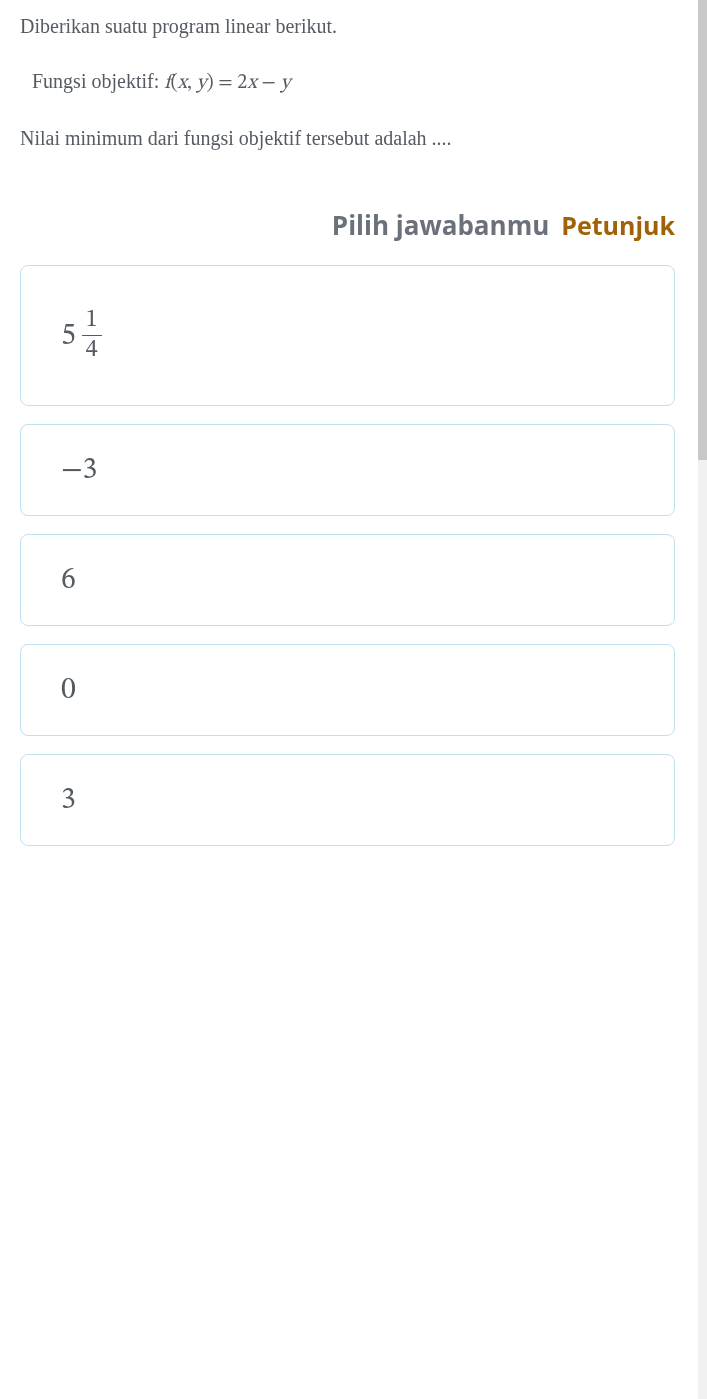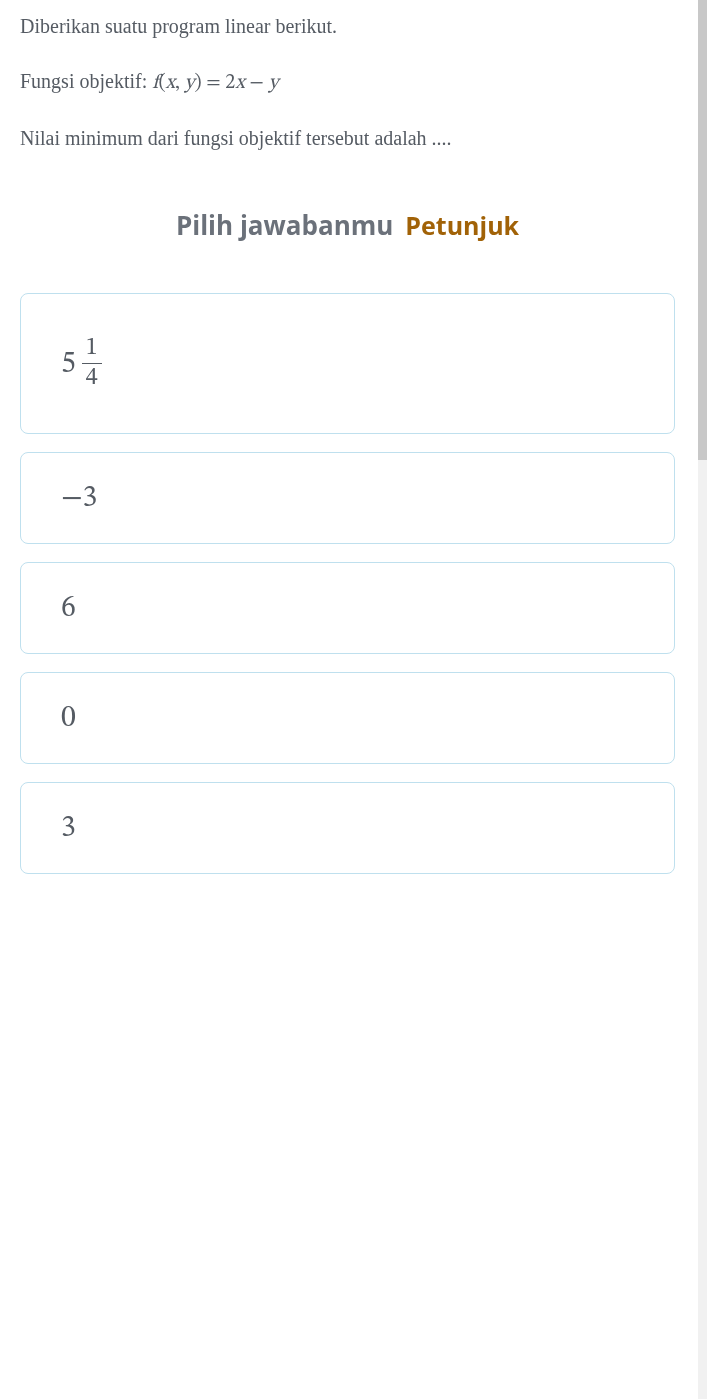--- a/index.html
+++ b/index.html
@@ -32,33 +32,33 @@
     padding: 12px 20px 0 20px;
     width: 695px;
   }
   .question-text {
     font-family: Georgia, "Times New Roman", serif;
     font-size: 20px;
     line-height: 1.45;
     color: #555b63;
   }
   .para1 { margin-bottom: 26px; }
-  .para2 { margin-bottom: 26px; }
+  .para2 { margin-bottom: 26px; margin-left: 12px; }
   .para3 { margin-bottom: 54px; }
   .math {
     font-family: "STIX Two Math", "Cambria Math", Georgia, serif;
     font-style: italic;
     color: #555b63;
   }
   .math .rm { font-style: normal; }
   .prompt-row {
     display: flex;
-    justify-content: center;
+    justify-content: flex-end;
     align-items: center;
-    margin-bottom: 50px;
+    margin-bottom: 22px;
     gap: 12px;
   }
   .prompt-label {
     font-weight: 700;
     font-size: 26px;
     color: #6b717a;
   }
   .hint-link {
     font-weight: 700;
     font-size: 25px;

